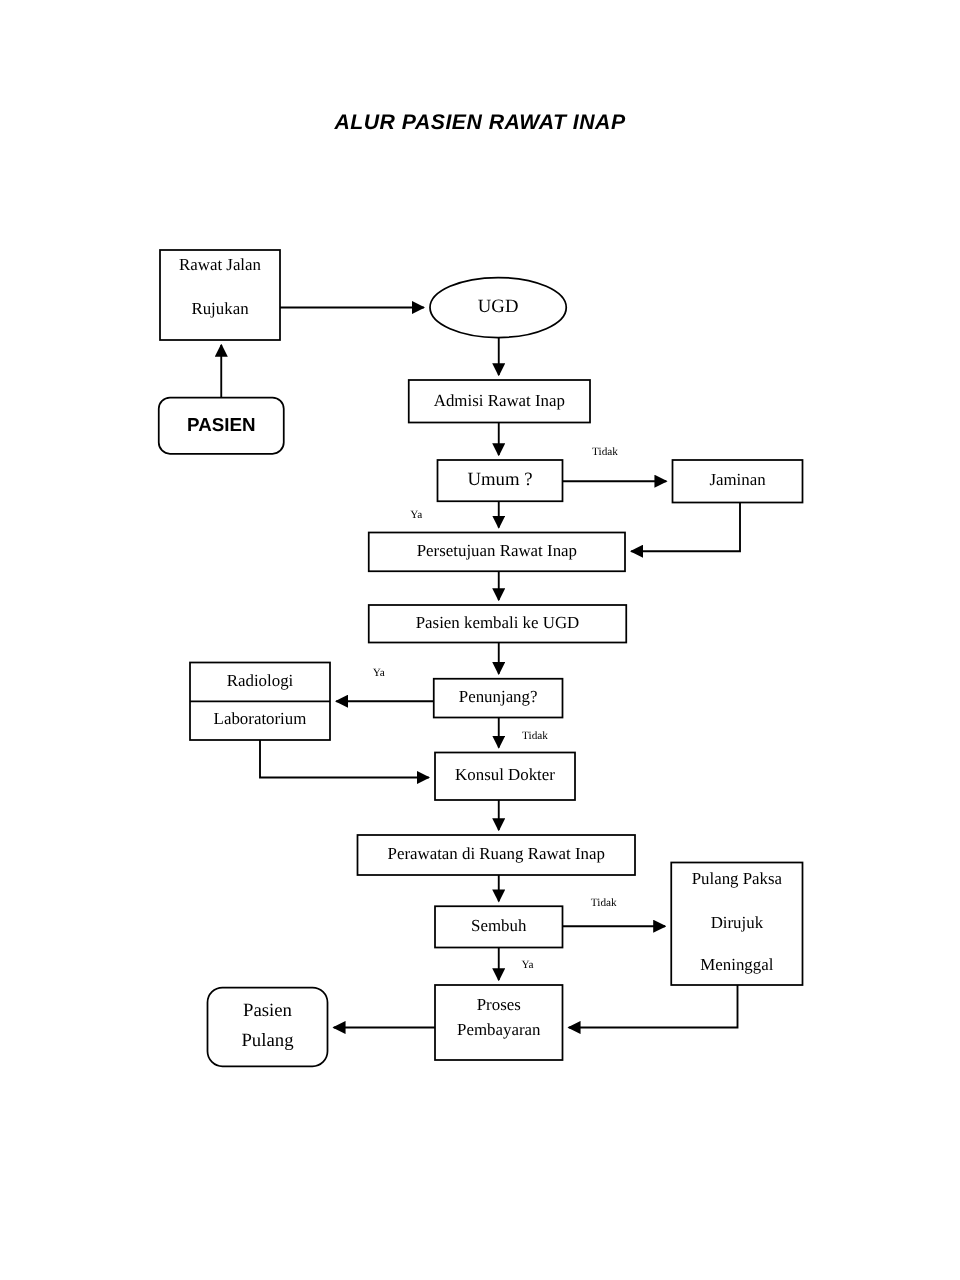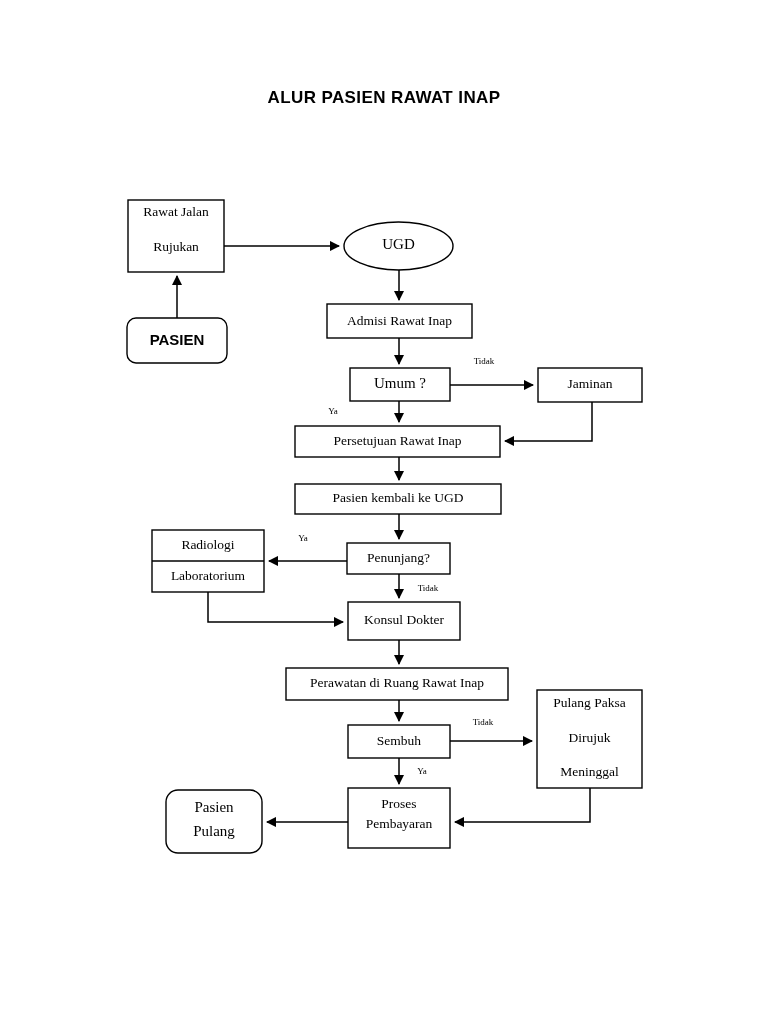--- a/index.html
+++ b/index.html
@@ -19,20 +19,21 @@
     position: absolute;
     left: 0;
     top: 88px;
     width: 768px;
     text-align: center;
     font-family: "Liberation Sans", "DejaVu Sans", sans-serif;
     font-weight: bold;
     font-size: 17px;
     letter-spacing: 0.4px;
     color: #000000;
+    font-style: italic;
   }
   svg#flow {
     position: absolute;
     left: 0;
     top: 0;
     width: 768px;
     height: 1024px;
   }
   .node-rect {
     fill: #ffffff;

